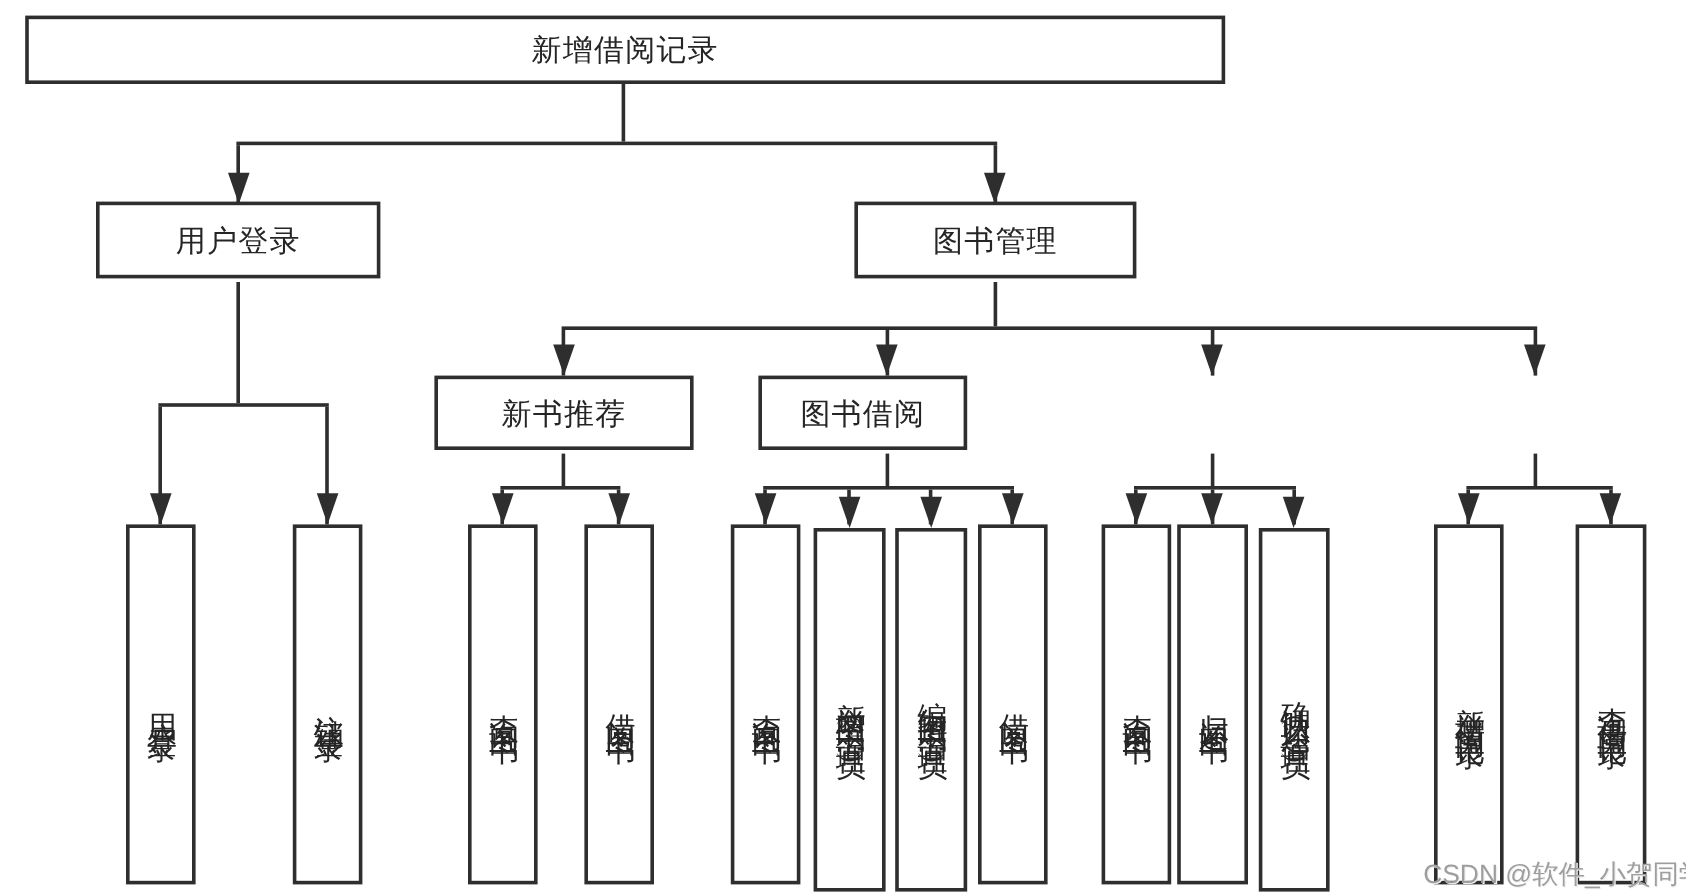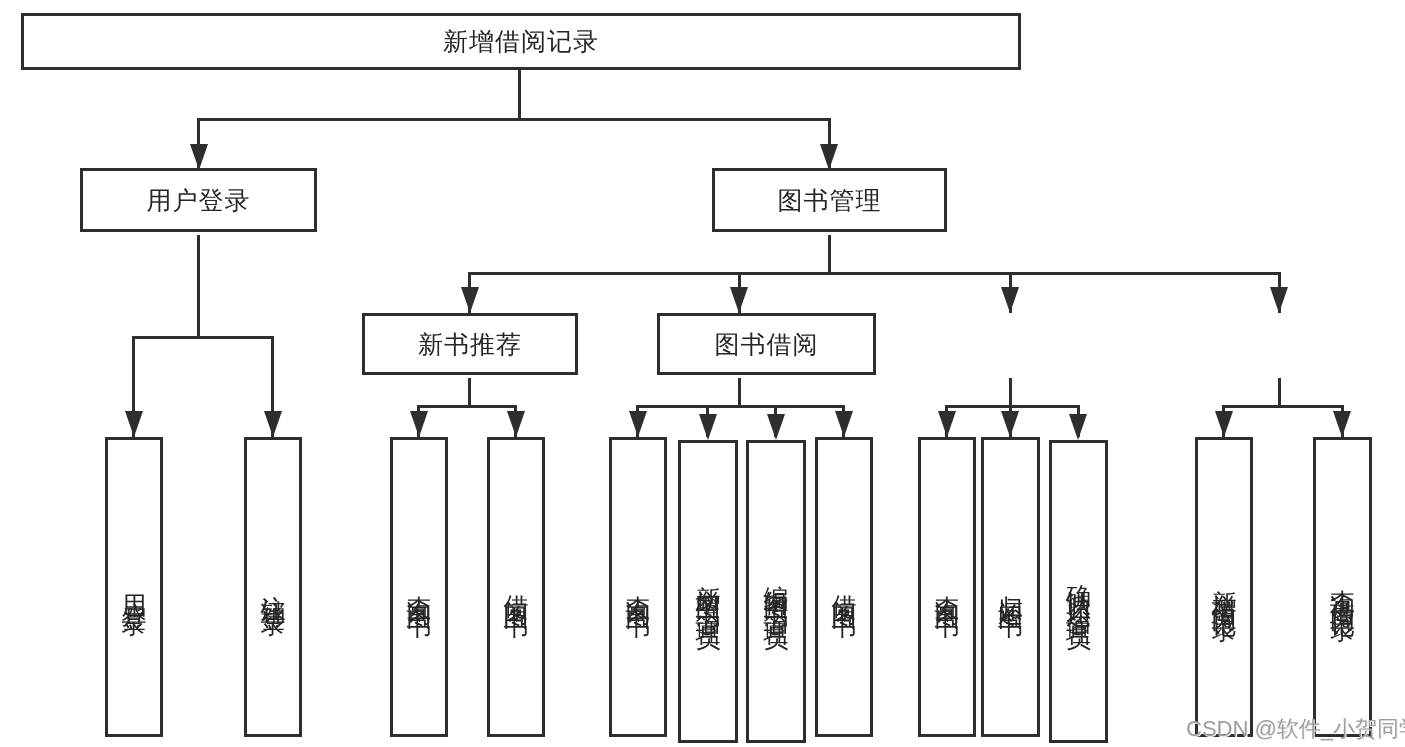--- a/index.html
+++ b/index.html
@@ -61,21 +61,21 @@
   <div class="box" style="left:80px; top:168px; width:237px; height:64px;">
     <span>用户登录</span>
   </div>
   <div class="box" style="left:712px; top:168px; width:235px; height:64px;">
     <span>图书管理</span>
   </div>
 
   <div class="box" style="left:362px; top:313px; width:216px; height:62px;">
     <span>新书推荐</span>
   </div>
-  <div class="box" style="left:632px; top:313px; width:219px; height:62px;margin-left:25px;">
+  <div class="box" style="left:632px; top:313px; width:174px; height:62px;">
     <span>图书借阅</span>
   </div>
 
   <div class="box leaf" style="left:105px; top:437px; width:58px; height:300px;">
     <span>用户登录</span>
   </div>
   <div class="box leaf" style="left:244px; top:437px; width:58px; height:300px;">
     <span>注销登录</span>
   </div>
 

